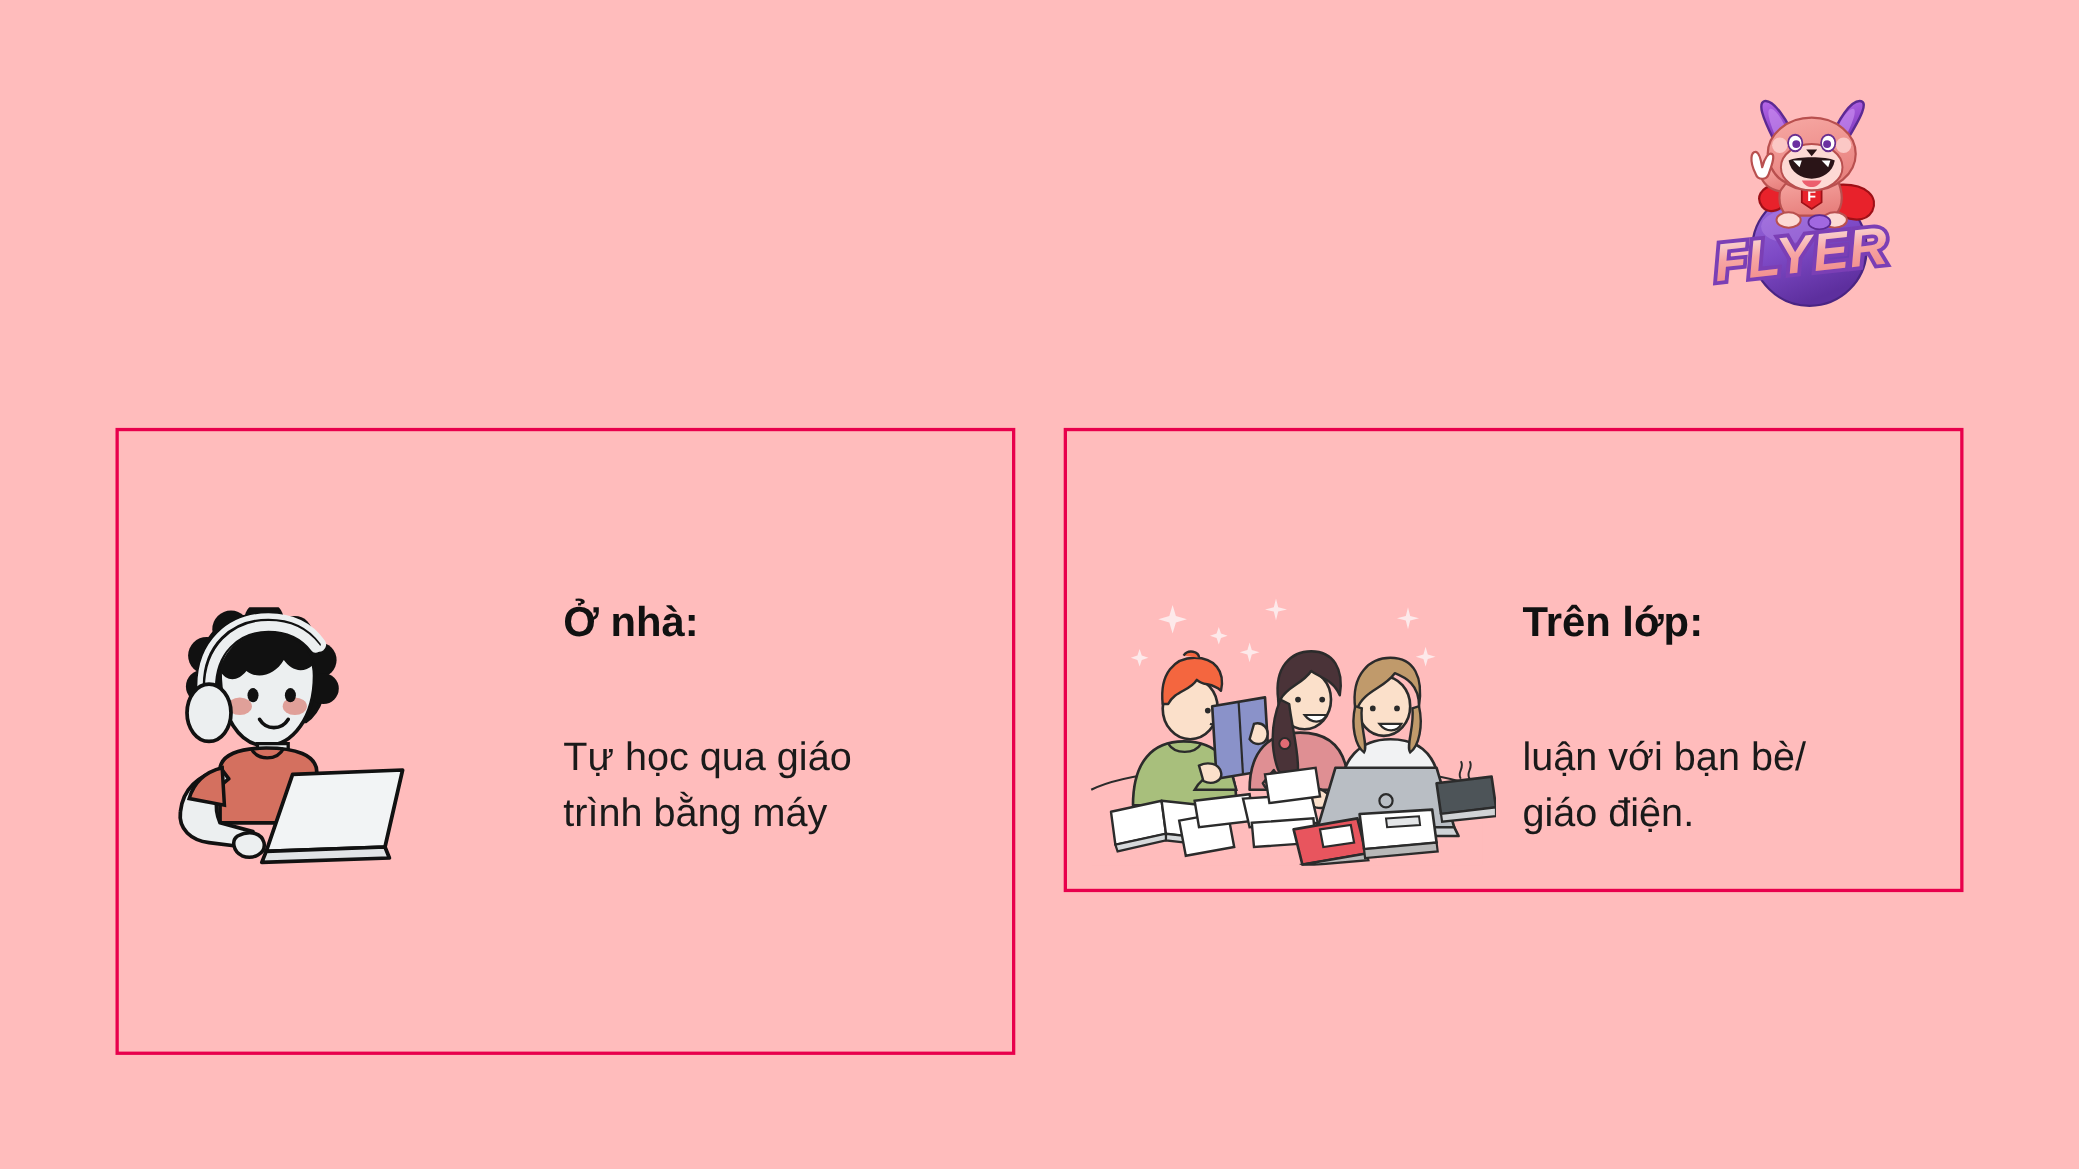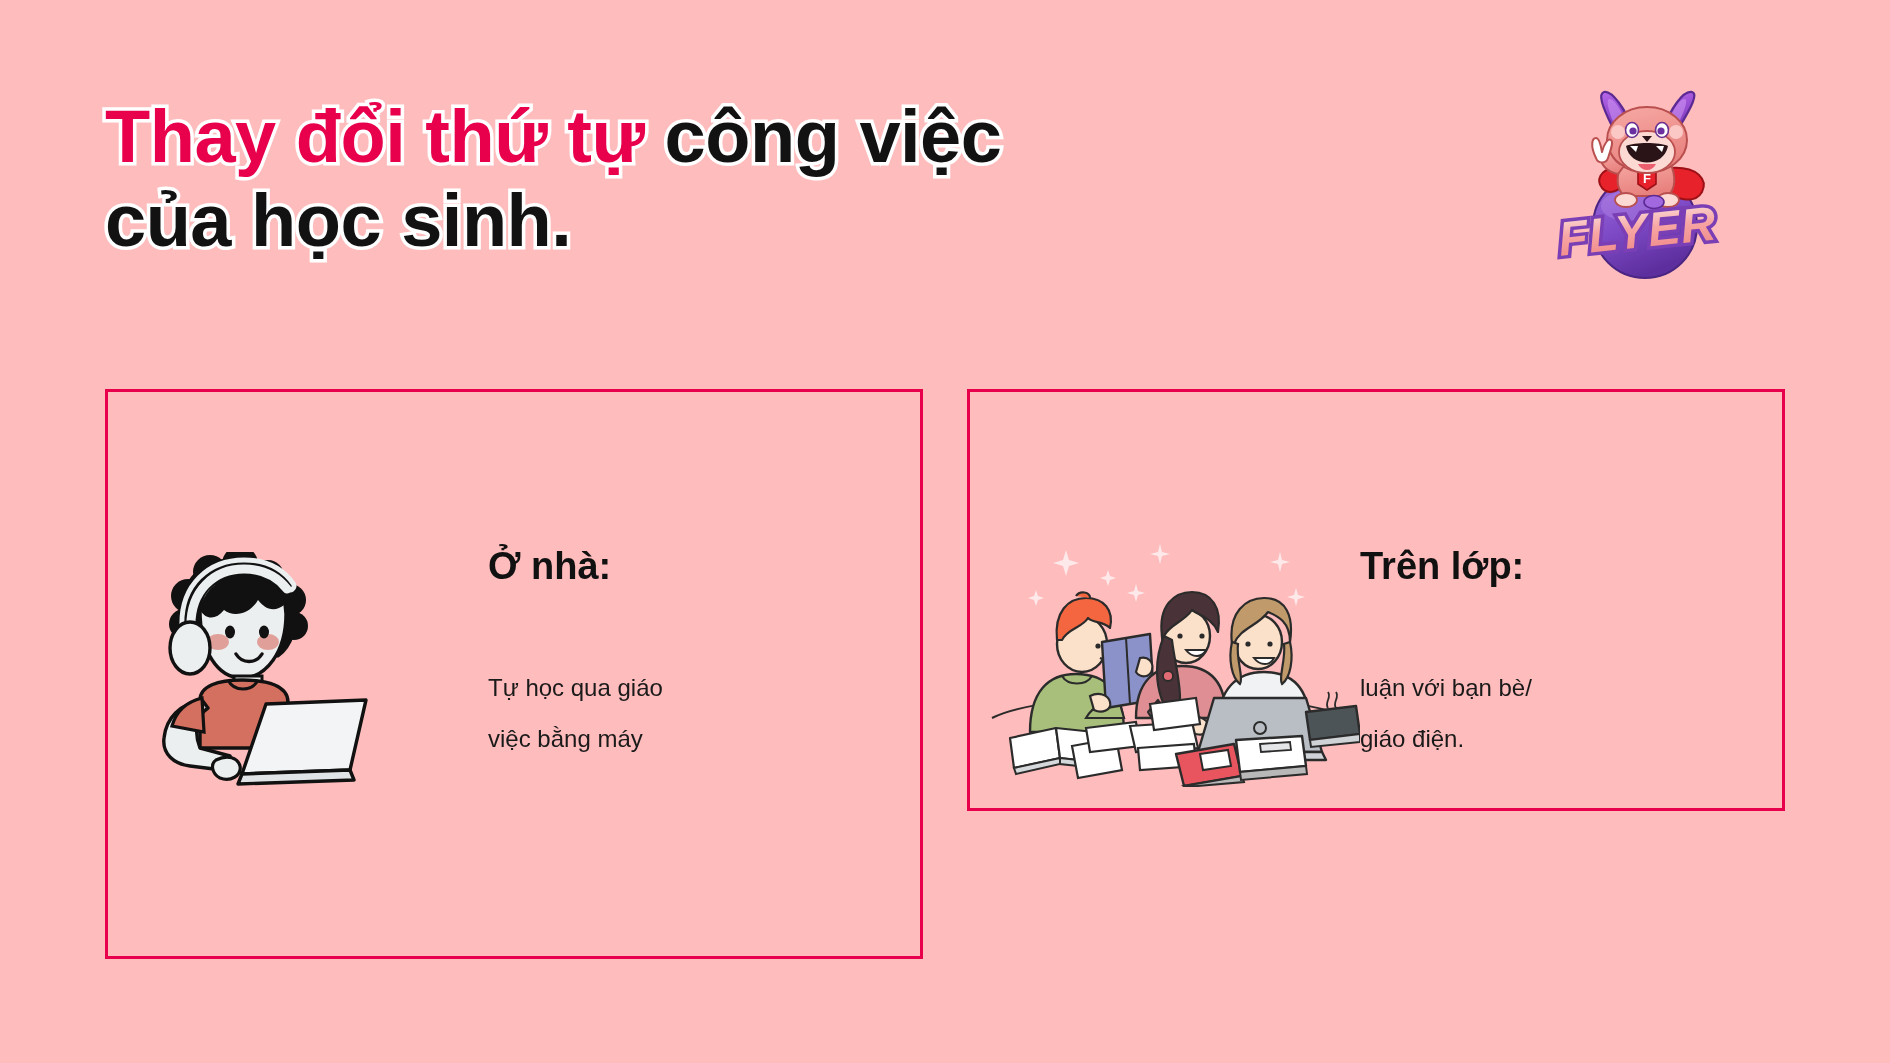--- a/index.html
+++ b/index.html
@@ -87,54 +87,51 @@
   #illus-class {
     left: 20px;
     top: 140px;
     width: 370px;
     height: 255px;
   }
   .card-text {
     position: absolute;
     top: 0;
     height: 100%;
+    margin-left: 24px;
   }
   #text-home { left: 380px; width: 320px; }
   #text-class { left: 390px; width: 360px; }
 
   .card-heading {
     position: absolute;
     top: 152px;
     font-weight: bold;
     font-size: 38px;
     line-height: 44px;
     color: #111111;
     white-space: nowrap;
   }
   .card-body {
     position: absolute;
     top: 270px;
-    font-size: 24px;
+    font-size: 36px;
     line-height: 51px;
     color: #1a1a1a;
     font-weight: normal;
   }
 
   
   .nowrap { white-space: nowrap; }
 </style>
 </head>
 <body>
 
 <div id="slide">
 
-  <div id="title-block">
-    <div class="title-line"><span class="t-red">Thay đổi thứ tự </span><span class="t-black">công việc</span></div>
-    <div class="title-line"><span class="t-black">của học sinh.</span></div>
-  </div>
 
   <div id="logo">
     <svg viewBox="0 0 185 195" width="185" height="195">
       <defs>
         <linearGradient id="ballg" x1="0" y1="0" x2="0.4" y2="1">
           <stop offset="0%" stop-color="#a072e0"></stop>
           <stop offset="55%" stop-color="#7e4ac6"></stop>
           <stop offset="100%" stop-color="#5d2f9e"></stop>
         </linearGradient>
         <linearGradient id="wordg" x1="0" y1="0" x2="0" y2="1">
@@ -246,21 +243,21 @@
 
           <path d="M128 152 L228 148 L212 218 L104 222 Z" fill="#f2f4f5" stroke="#111111" stroke-width="3.4" stroke-linejoin="round"></path>
           <path d="M104 222 L212 218 L216 228 L100 232 Z" fill="#e1e4e6" stroke="#111111" stroke-width="3.4" stroke-linejoin="round"></path>
         </svg>
       </div>
 
       <div class="card-text" id="text-home">
         <div class="card-heading">Ở nhà:</div>
         <div class="card-body">
           <div class="nowrap">Tự học qua giáo</div>
-          <div class="nowrap">việc bằng máy</div>
+          <div class="nowrap">trình bằng máy</div>
         </div>
       </div>
 
     </div>
   </div>
 
   <div class="card" id="card-class">
     <div class="card-inner">
 
       <div class="card-illus" id="illus-class">

